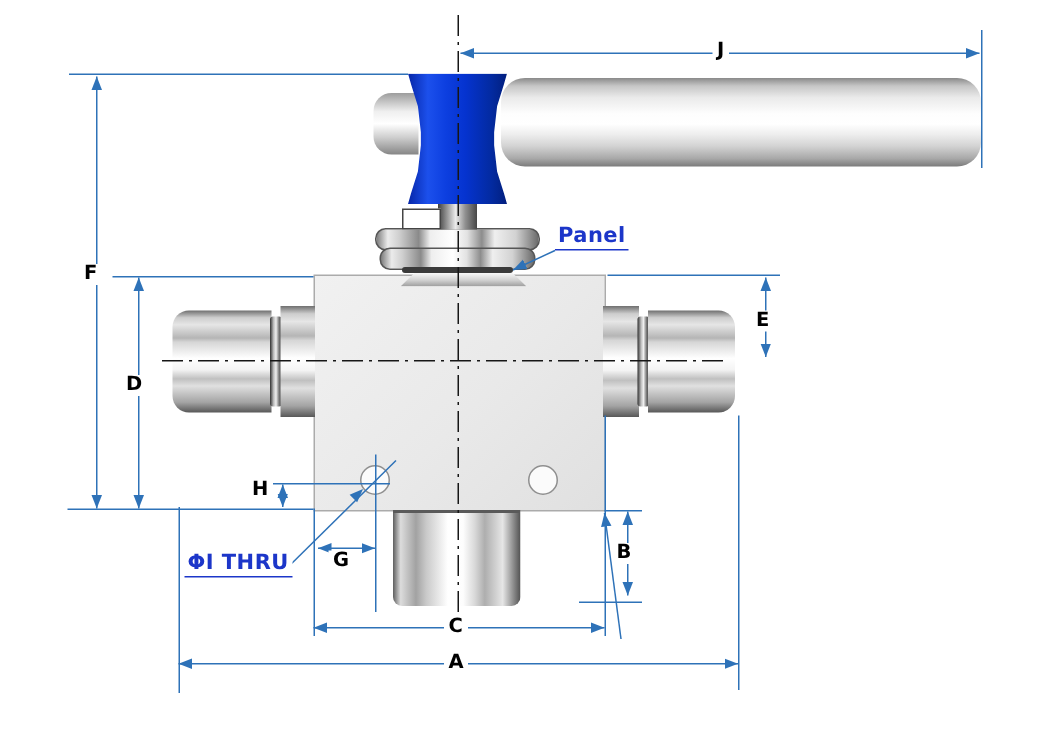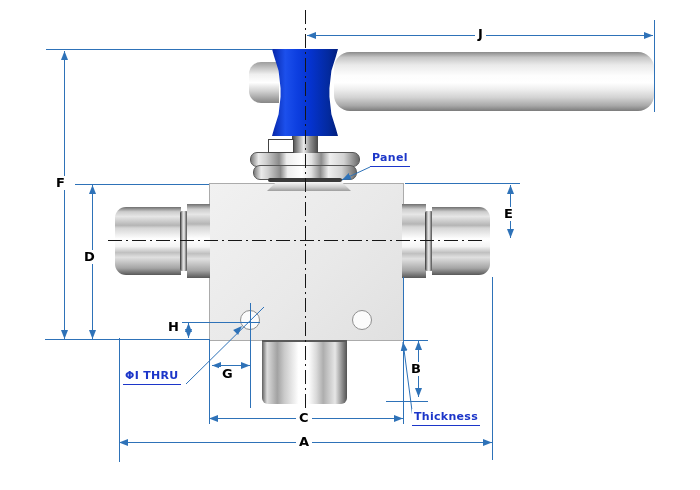--- a/index.html
+++ b/index.html
@@ -79,21 +79,21 @@
   .cl{stroke:#161616;stroke-width:1;fill:none;stroke-dasharray:14 4 2 4;}
   .arr-fill{fill:var(--dim);}
   
   .dim-label{
     position:absolute;z-index:7;color:var(--ink);
     font-size:13px;font-weight:bold;line-height:14px;
     background:#ffffff;padding:0 3px;
   }
   .callout{
     position:absolute;z-index:7;color:var(--callout);
-    font-size:11px;font-weight:bold;line-height:15px;
+    font-size:14px;font-weight:bold;line-height:15px;
     background:#ffffff;border-bottom:1px solid var(--callout);
     padding:0 2px 1px 2px;letter-spacing:0.3px;
   }
 </style>
 </head>
 <body>
 
 <div id="canvas">
 
   <div class="abs body-block"></div>
@@ -167,15 +167,14 @@
   <span class="dim-label" style="left:81px;top:250px;">D</span>
   <span class="dim-label" style="left:501px;top:207px;">E</span>
   <span class="dim-label" style="left:296px;top:435px;">A</span>
   <span class="dim-label" style="left:296px;top:411px;">C</span>
   <span class="dim-label" style="left:408px;top:362px;">B</span>
   <span class="dim-label" style="left:219px;top:367px;">G</span>
   <span class="dim-label" style="left:165px;top:320px;">H</span>
 
   <span class="callout" style="left:370px;top:150px;">Panel</span>
   <span class="callout" style="left:123px;top:368px;">ΦI THRU</span>
-  <span class="callout" style="left:412px;top:409px;">Thickness</span>
 
 </div>
 
 </body></html>

